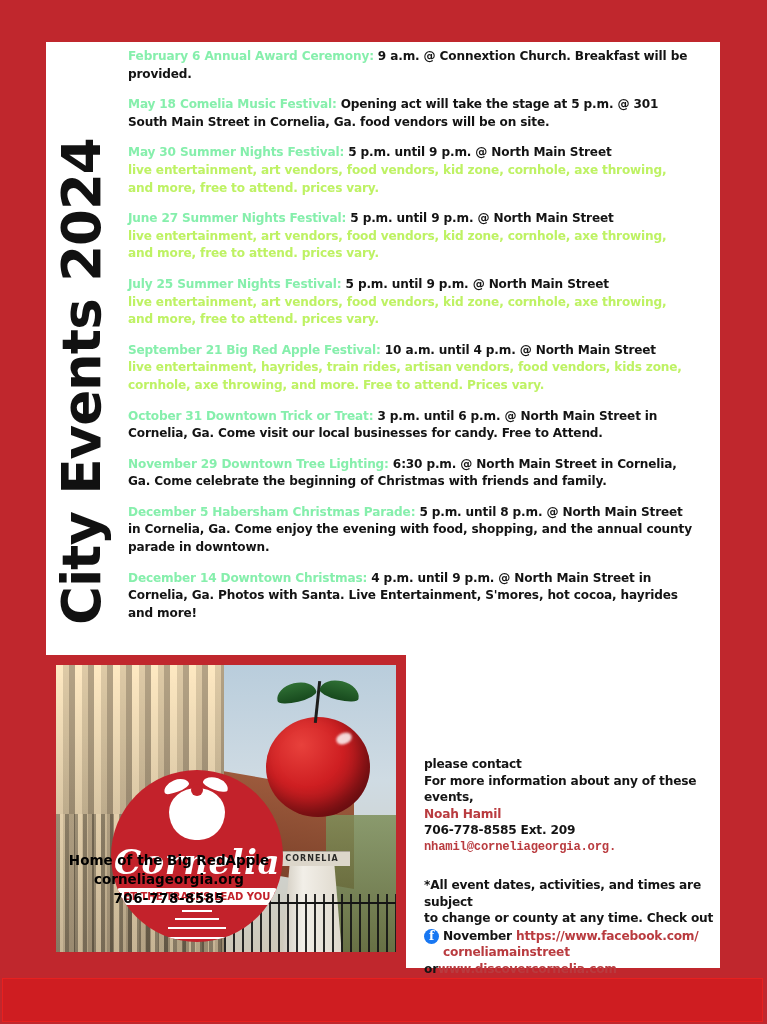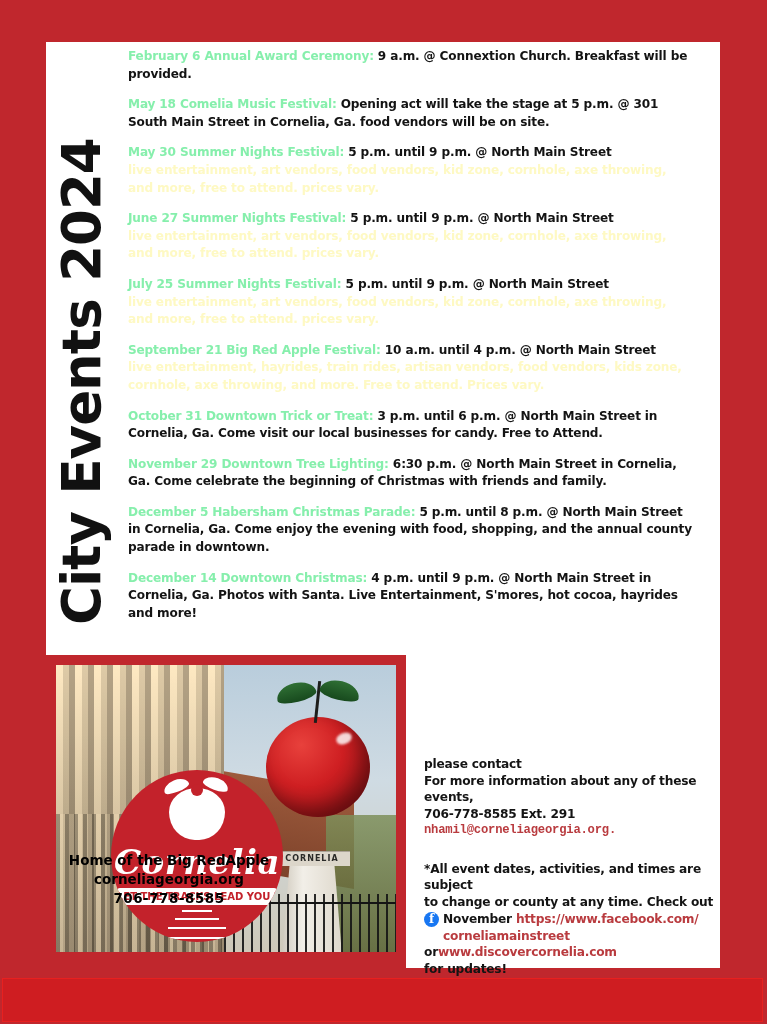--- a/index.html
+++ b/index.html
@@ -76,21 +76,21 @@
   }
   .ev-title {
     color: #86efac;
     font-weight: bold;
   }
   .ev-detail {
     color: #141414;
   }
   .ev-sub {
     display: block;
-    color: #fef9c3;
+    color: #bef264;
   }
 
   
   .photo-block {
     position: absolute;
     left: 46px;
     top: 655px;
     width: 360px;
     height: 313px;
     background: #c0272d;
@@ -506,21 +506,22 @@
     <div class="photo-caption">
       <div class="ln1">Home of the Big RedApple</div>
       <div class="ln2">corneliageorgia.org</div>
       <div class="ln3">706-778-8585</div>
     </div>
   </div>
 
   <div class="contact">
     <div>please contact</div>
     <div>For more information about any of these events,</div>
-    <div>706-778-8585 Ext. 291</div>
+    <div class="name">Noah Hamil</div>
+    <div>706-778-8585 Ext. 209</div>
     <div class="mail">nhamil@corneliageorgia.org.</div>
 
     <div class="block2">
       <div>*All event dates, activities, and times are subject</div>
       <div>to change or county at any time. Check out</div>
     </div>
 
     <div class="social-row">
       <div class="ico fb-ico">f</div>
       <div class="txt">

